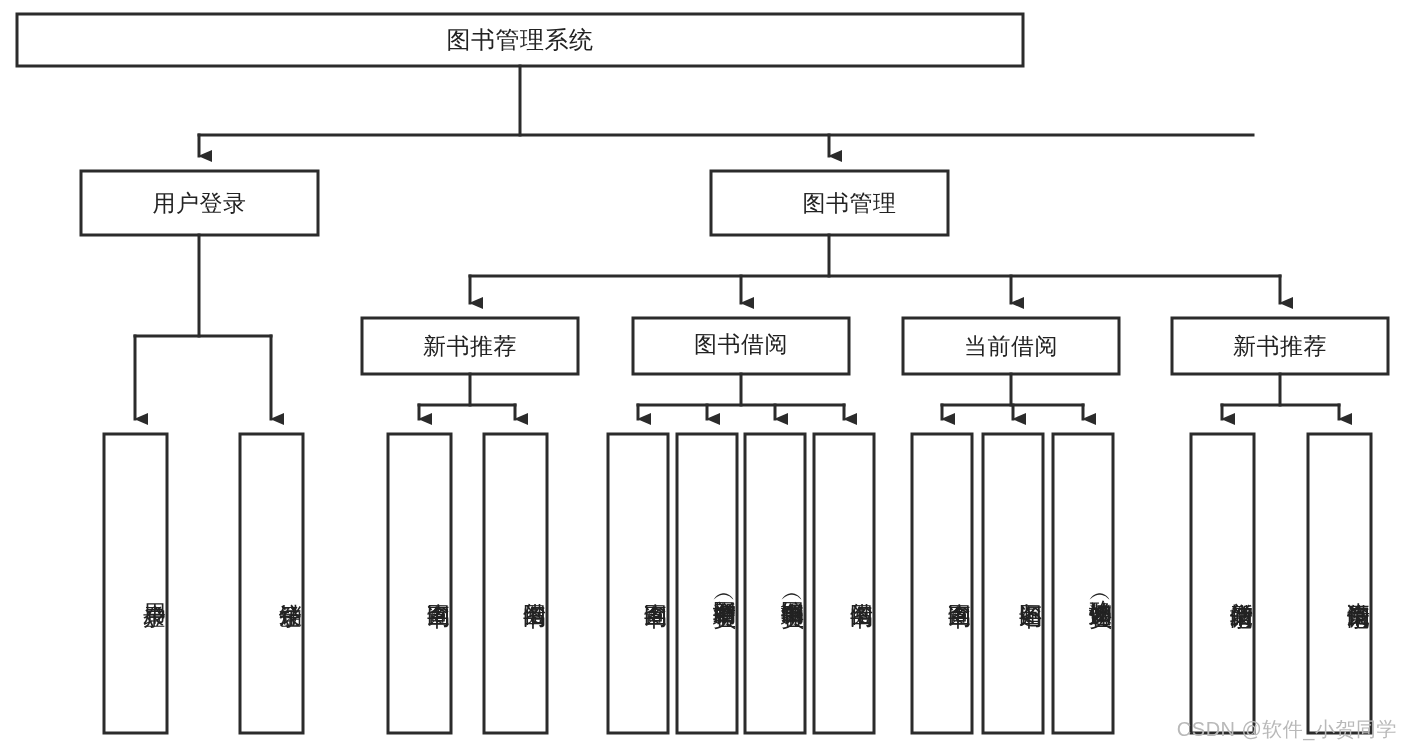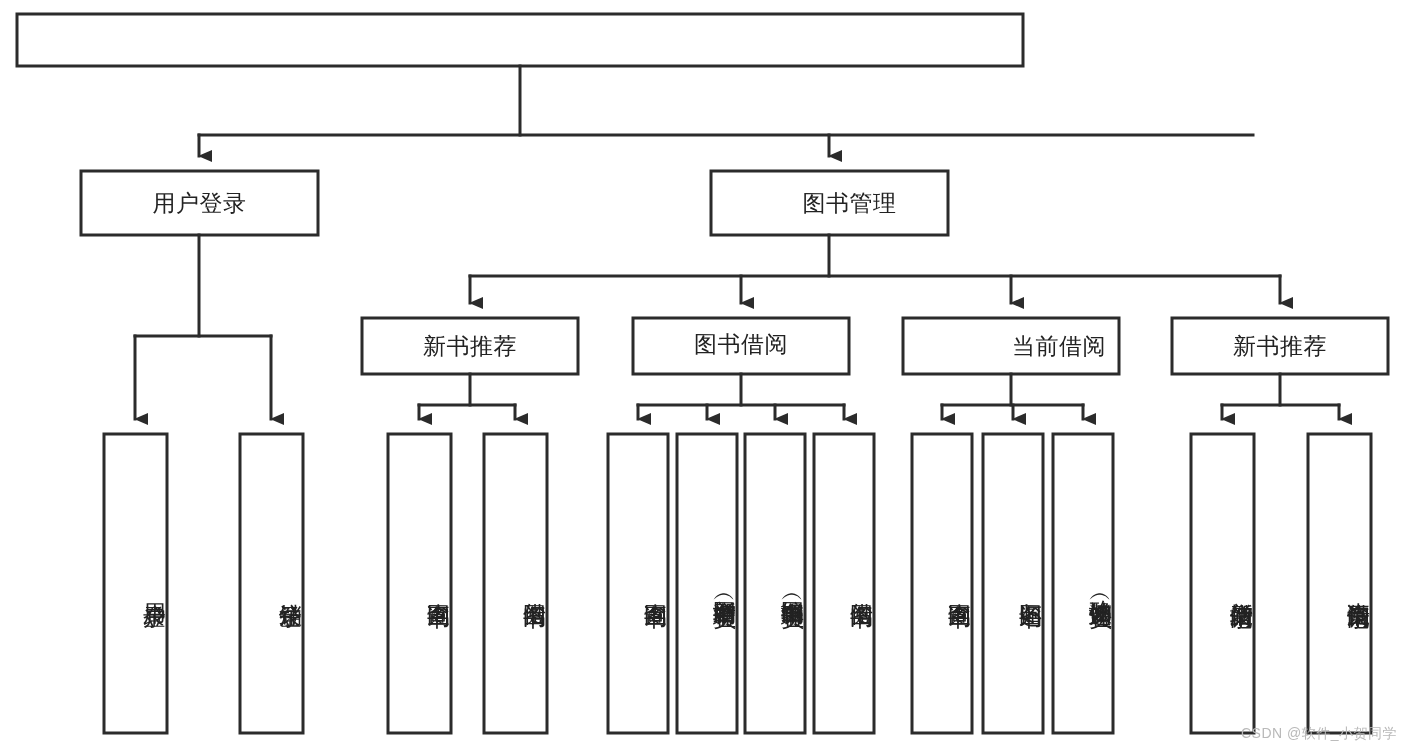--- a/index.html
+++ b/index.html
@@ -67,21 +67,21 @@
     letter-spacing: 1px;
     align-items: flex-start;
     justify-content: center;
     padding-top: 6px;
     white-space: nowrap;
   }
   .watermark {
     position: absolute;
     right: 8px;
     bottom: 4px;
-    font-size: 14px;
+    font-size: 20px;
     color: #b9b9b9;
     font-family: "Liberation Sans", "DejaVu Sans", sans-serif;
     white-space: nowrap;
     letter-spacing: 0.5px;
   }
 </style>
 </head>
 <body>
 
 <div id="diagram-root">
@@ -169,30 +169,31 @@
     <rect class="node-rect" x="814" y="434" width="60" height="299"></rect>
 
     <rect class="node-rect" x="912" y="434" width="60" height="299"></rect>
     <rect class="node-rect" x="983" y="434" width="60" height="299"></rect>
     <rect class="node-rect" x="1053" y="434" width="60" height="299"></rect>
 
     <rect class="node-rect" x="1191" y="434" width="63" height="299"></rect>
     <rect class="node-rect" x="1308" y="434" width="63" height="299"></rect>
   </svg>
 
+  <div class="node-label label-h label-root" style="left:17px; top:14px; width:1006px; height:52px;">图书管理系统</div>
 
   <div class="node-label label-h" style="left:81px; top:171px; width:237px; height:64px;">用户登录</div>
 
   <div class="node-label label-h" style="left:711px; top:171px; width:237px; height:64px;padding-left:40px;">图书管理</div>
 
   <div class="node-label label-h" style="left:362px; top:318px; width:216px; height:56px;border-radius:14px;">新书推荐</div>
 
   <div class="node-label label-h" style="left:633px; top:318px; width:216px; height:52px;">图书借阅</div>
 
-  <div class="node-label label-h" style="left:903px; top:318px; width:216px; height:56px;margin-left:48px;">当前借阅</div>
+  <div class="node-label label-h" style="left:903px; top:318px; width:216px; height:56px;">当前借阅</div>
 
   <div class="node-label label-h" style="left:1172px; top:318px; width:216px; height:56px;">新书推荐</div>
 
   <div class="node-label label-v" style="left:104px; top:434px; width:63px; height:299px;">用户登录</div>
   <div class="node-label label-v" style="left:240px; top:434px; width:63px; height:299px;">注销登录</div>
 
   <div class="node-label label-v" style="left:388px; top:434px; width:63px; height:299px;">查询图书</div>
   <div class="node-label label-v" style="left:484px; top:434px; width:63px; height:299px;">借阅图书</div>
 
   <div class="node-label label-v" style="left:608px; top:434px; width:60px; height:299px;">查询图书</div>

